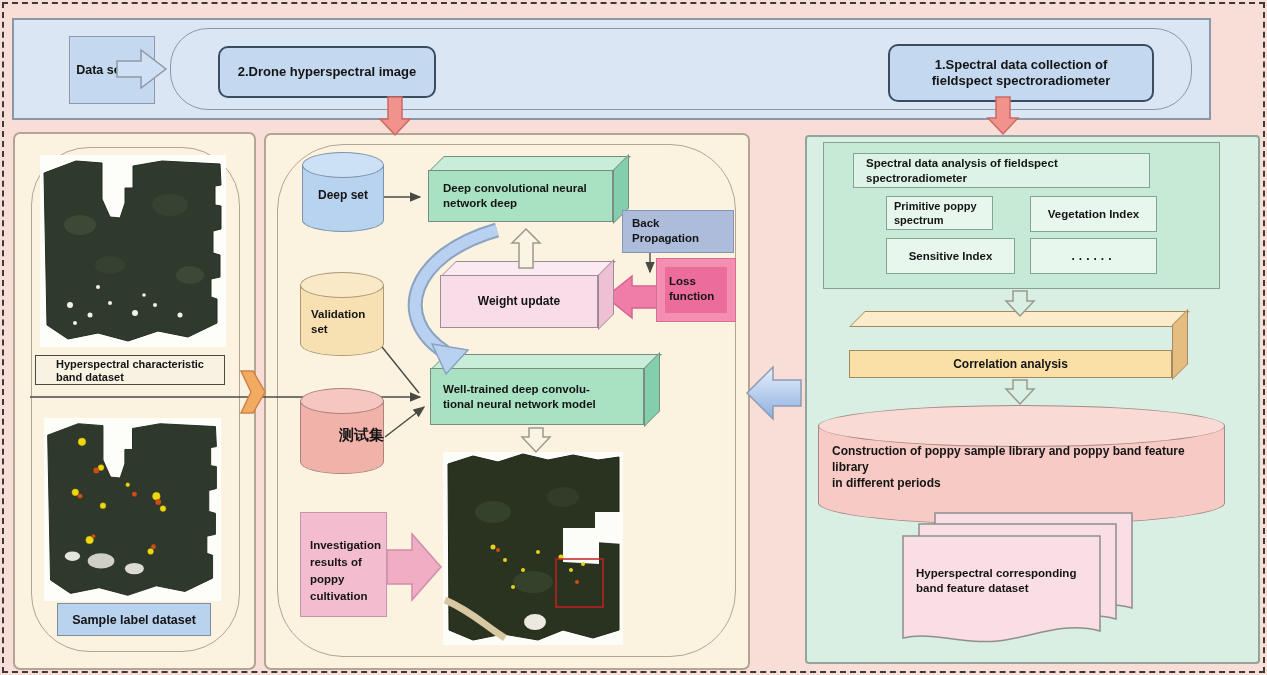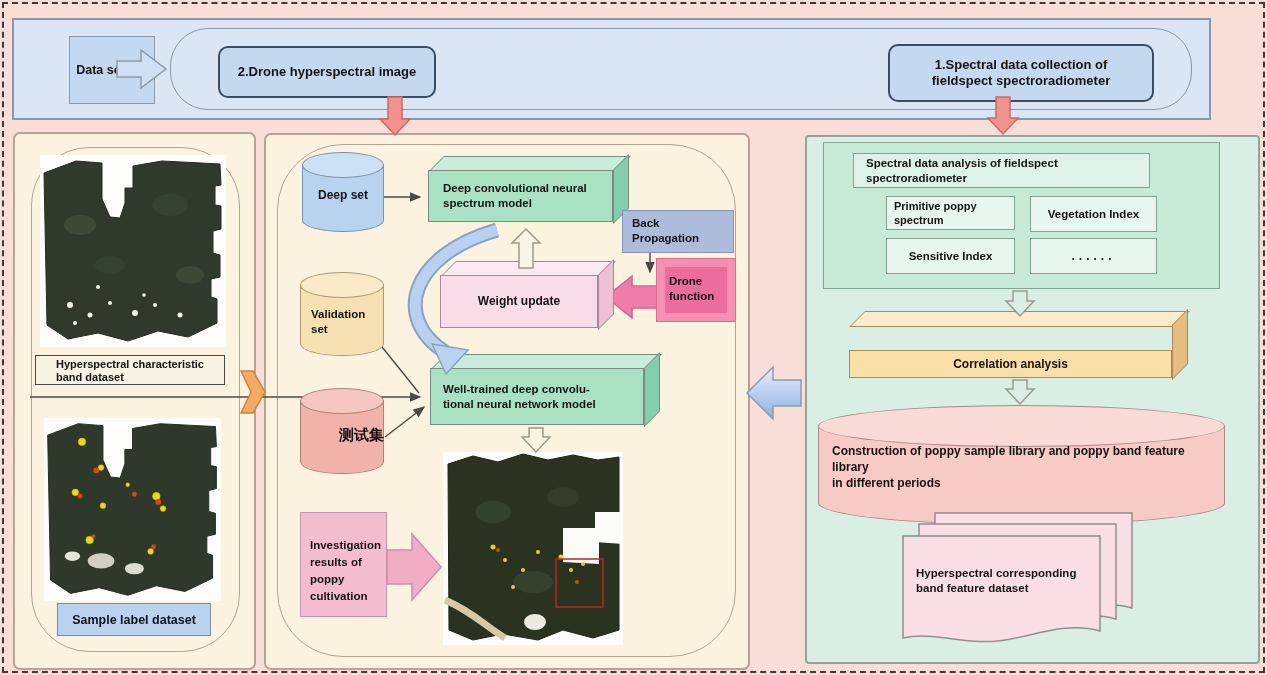--- a/index.html
+++ b/index.html
@@ -142,34 +142,34 @@
       <div class="cbody"></div>
     <span class="clabel t12" style="left:0;right:0;top:36px;text-align:center;">Deep set</span>
   </div>
 
   <div class="abs z10 b3d" style="left:428px;top:170px;width:185px;height:52px;--f:#a9e1c3;--t:#c8eeda;--s:#83cfab;--bc:#7a8c80;">
     <div class="topf"></div>
       <div class="sidef"></div>
     <div class="face t115" style="padding-left:14px;">
       <span style="text-align:left;">
         <span>Deep convolutional neural</span><br>
-        <span>spectrum model</span>
+        <span>network deep</span>
       </span>
     </div>
   </div>
 
   <div class="abs z10 t115" style="left:622px;top:210px;width:112px;height:43px;background:#aebcdb;border:1.5px solid #8494b4;padding:5px 0 8px 9px;box-sizing:border-box;">
     <div>Back</div>
     <div>Propagation</div>
   </div>
 
   <div class="abs z10" style="left:656px;top:258px;width:78px;height:62px;background:#f48fb2;border:1.5px solid #d66f92;">
     <div class="abs" style="left:8px;top:8px;right:8px;bottom:8px;background:#ec6d9c;"></div>
     <div class="abs t115" style="left:12px;top:15px;">
-      <div>Drone</div>
+      <div>Loss</div>
       <div>function</div>
     </div>
   </div>
 
   <div class="abs z10 b3d" style="left:440px;top:275px;width:158px;height:53px;--f:#f8dce8;--t:#fbeaf1;--s:#eec0d4;--bc:#a08a94;">
     <div class="topf"></div>
       <div class="sidef"></div>
     <div class="face t12" style="justify-content:center;">
       <span style="text-align:center;">Weight update</span>
     </div>
@@ -233,21 +233,21 @@
     <div>cultivation</div>
   </div>
 
   <div class="abs z10 gbox t115" style="left:853px;top:153px;width:297px;height:35px;background:#ddf3e7;padding-left:12px;box-sizing:border-box;">
     <span>
       <span>Spectral data analysis of fieldspect</span><br>
       <span>spectroradiometer</span>
     </span>
   </div>
 
-  <div class="abs z10 gbox t11" style="left:886px;top:196px;width:129px;height:34px;background:#e7f7ee;padding-left:7px;box-sizing:border-box;line-height:14px;">
+  <div class="abs z10 gbox t11" style="left:886px;top:196px;width:107px;height:34px;background:#e7f7ee;padding-left:7px;box-sizing:border-box;line-height:14px;">
     <span>
       <span>Primitive poppy</span><br>
       <span>spectrum</span>
     </span>
   </div>
   <div class="abs z10 gbox t115" style="left:1030px;top:196px;width:125px;height:34px;background:#e7f7ee;justify-content:center;">
     <span>Vegetation Index</span>
   </div>
   <div class="abs z10 gbox t115" style="left:886px;top:238px;width:127px;height:34px;background:#e7f7ee;justify-content:center;">
     <span>Sensitive Index</span>

